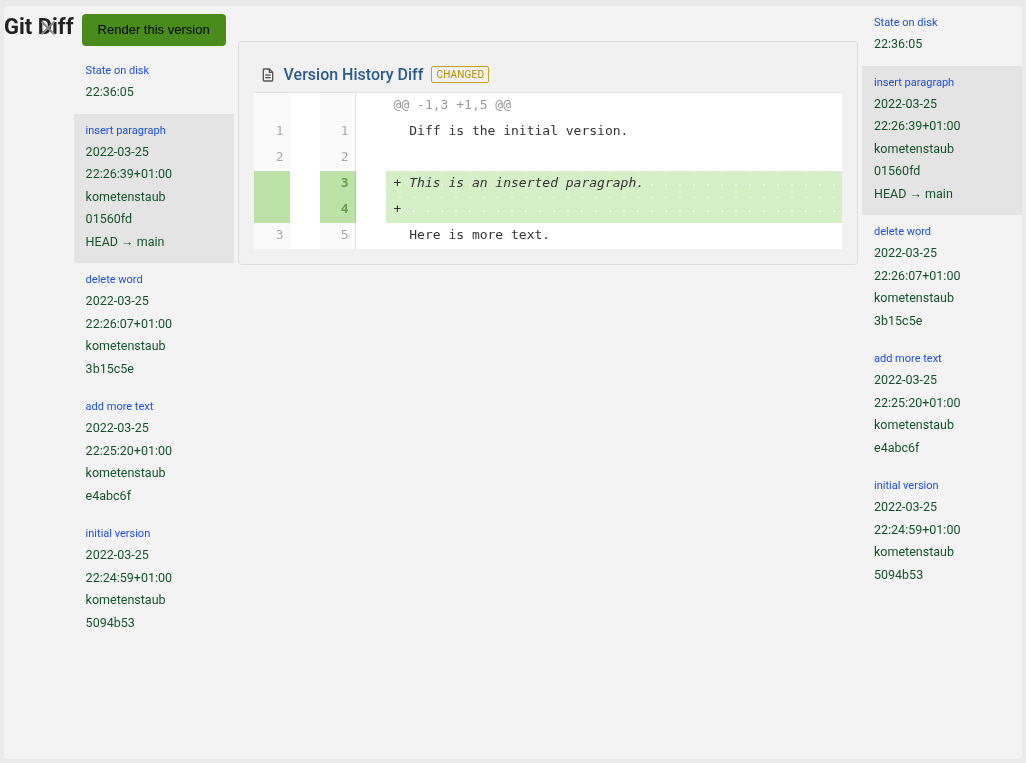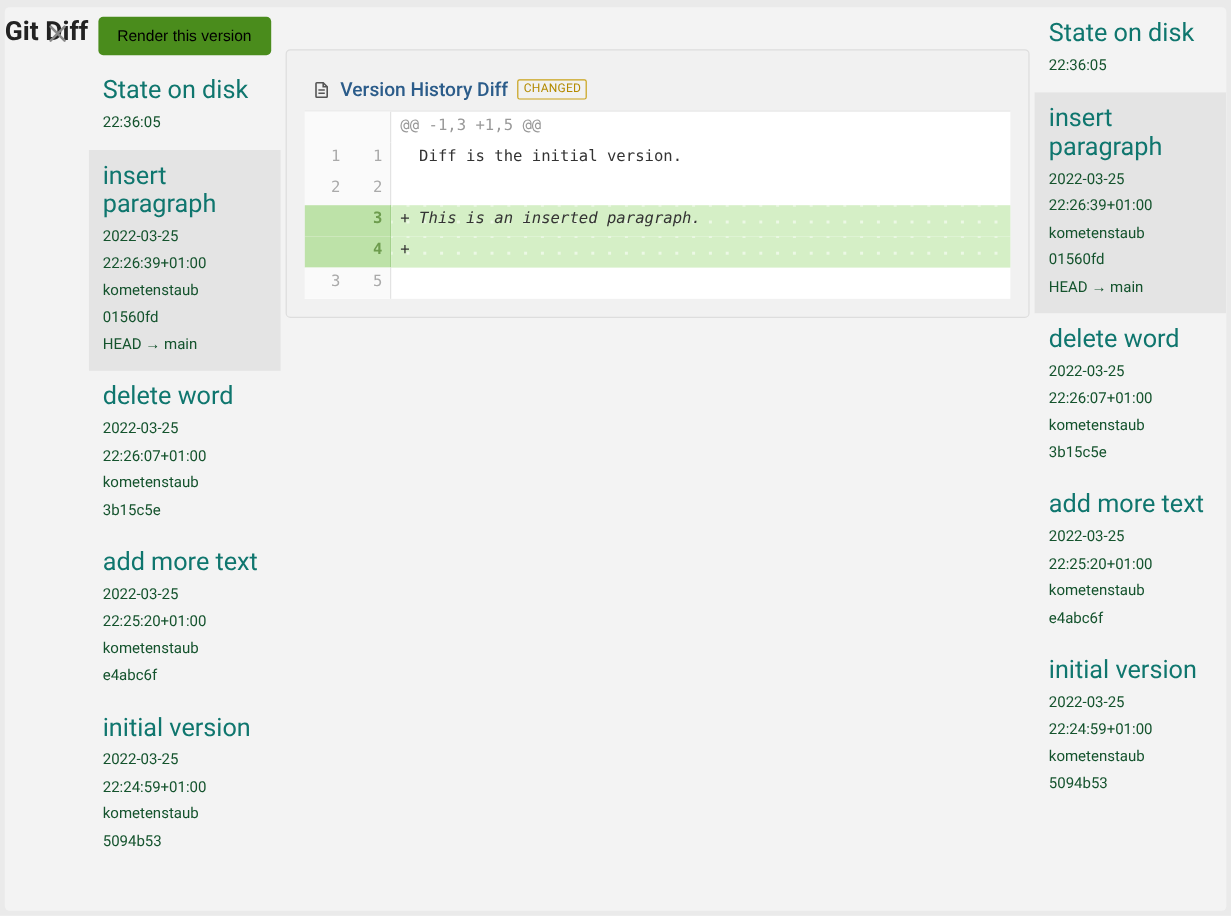--- a/index.html
+++ b/index.html
@@ -67,22 +67,22 @@
     line-height: 1.25;
   }
   .vitem {
     padding: 10px 12px;
     cursor: pointer;
   }
   .vitem.selected {
     background: #e4e4e4;
   }
   .vitem .vtitle {
-    font-size: 21px;
-    color: #0f766e;
+    font-size: 11px;
+    color: #1d4ed8;
     margin-bottom: 4px;
   }
   .vitem .vmeta {
     font-size: 12.5px;
     color: #14532d;
     line-height: 1.8;
   }
   .center {
     flex: 1;
     padding: 4px;
@@ -123,20 +123,21 @@
   }
   .diff-body {
     background: #fff;
     border-top: 1px solid #e3e3e3;
   }
   .diff-row {
     display: flex;
     font-family: ui-monospace, Menlo, Consolas, monospace;
     font-size: 13px;
     min-height: 26px;
+    gap: 30px;
   }
   .gutter {
     width: 36px;
     text-align: right;
     padding: 4px 6px;
     color: #aaa;
     background: #fafafa;
   }
   .gutter.second { border-right: 1px solid #e3e3e3; }
   .linecontent {
@@ -247,20 +248,21 @@
               <div class="linecontent">+ This is an inserted paragraph.</div>
             </div>
             <div class="diff-row add">
               <div class="gutter"></div>
               <div class="gutter second">4</div>
               <div class="linecontent">+</div>
             </div>
             <div class="diff-row ctx">
               <div class="gutter">3</div>
               <div class="gutter second">5</div>
+              <div class="linecontent">  Here is more text.</div>
             </div>
           </div>
       </div>
     </div>
 
     <div class="sidebar right">
       <div id="right-versions">
           <div class="vitem">
             <div class="vtitle">State on disk</div>
             <div class="vmeta">22:36:05</div>

